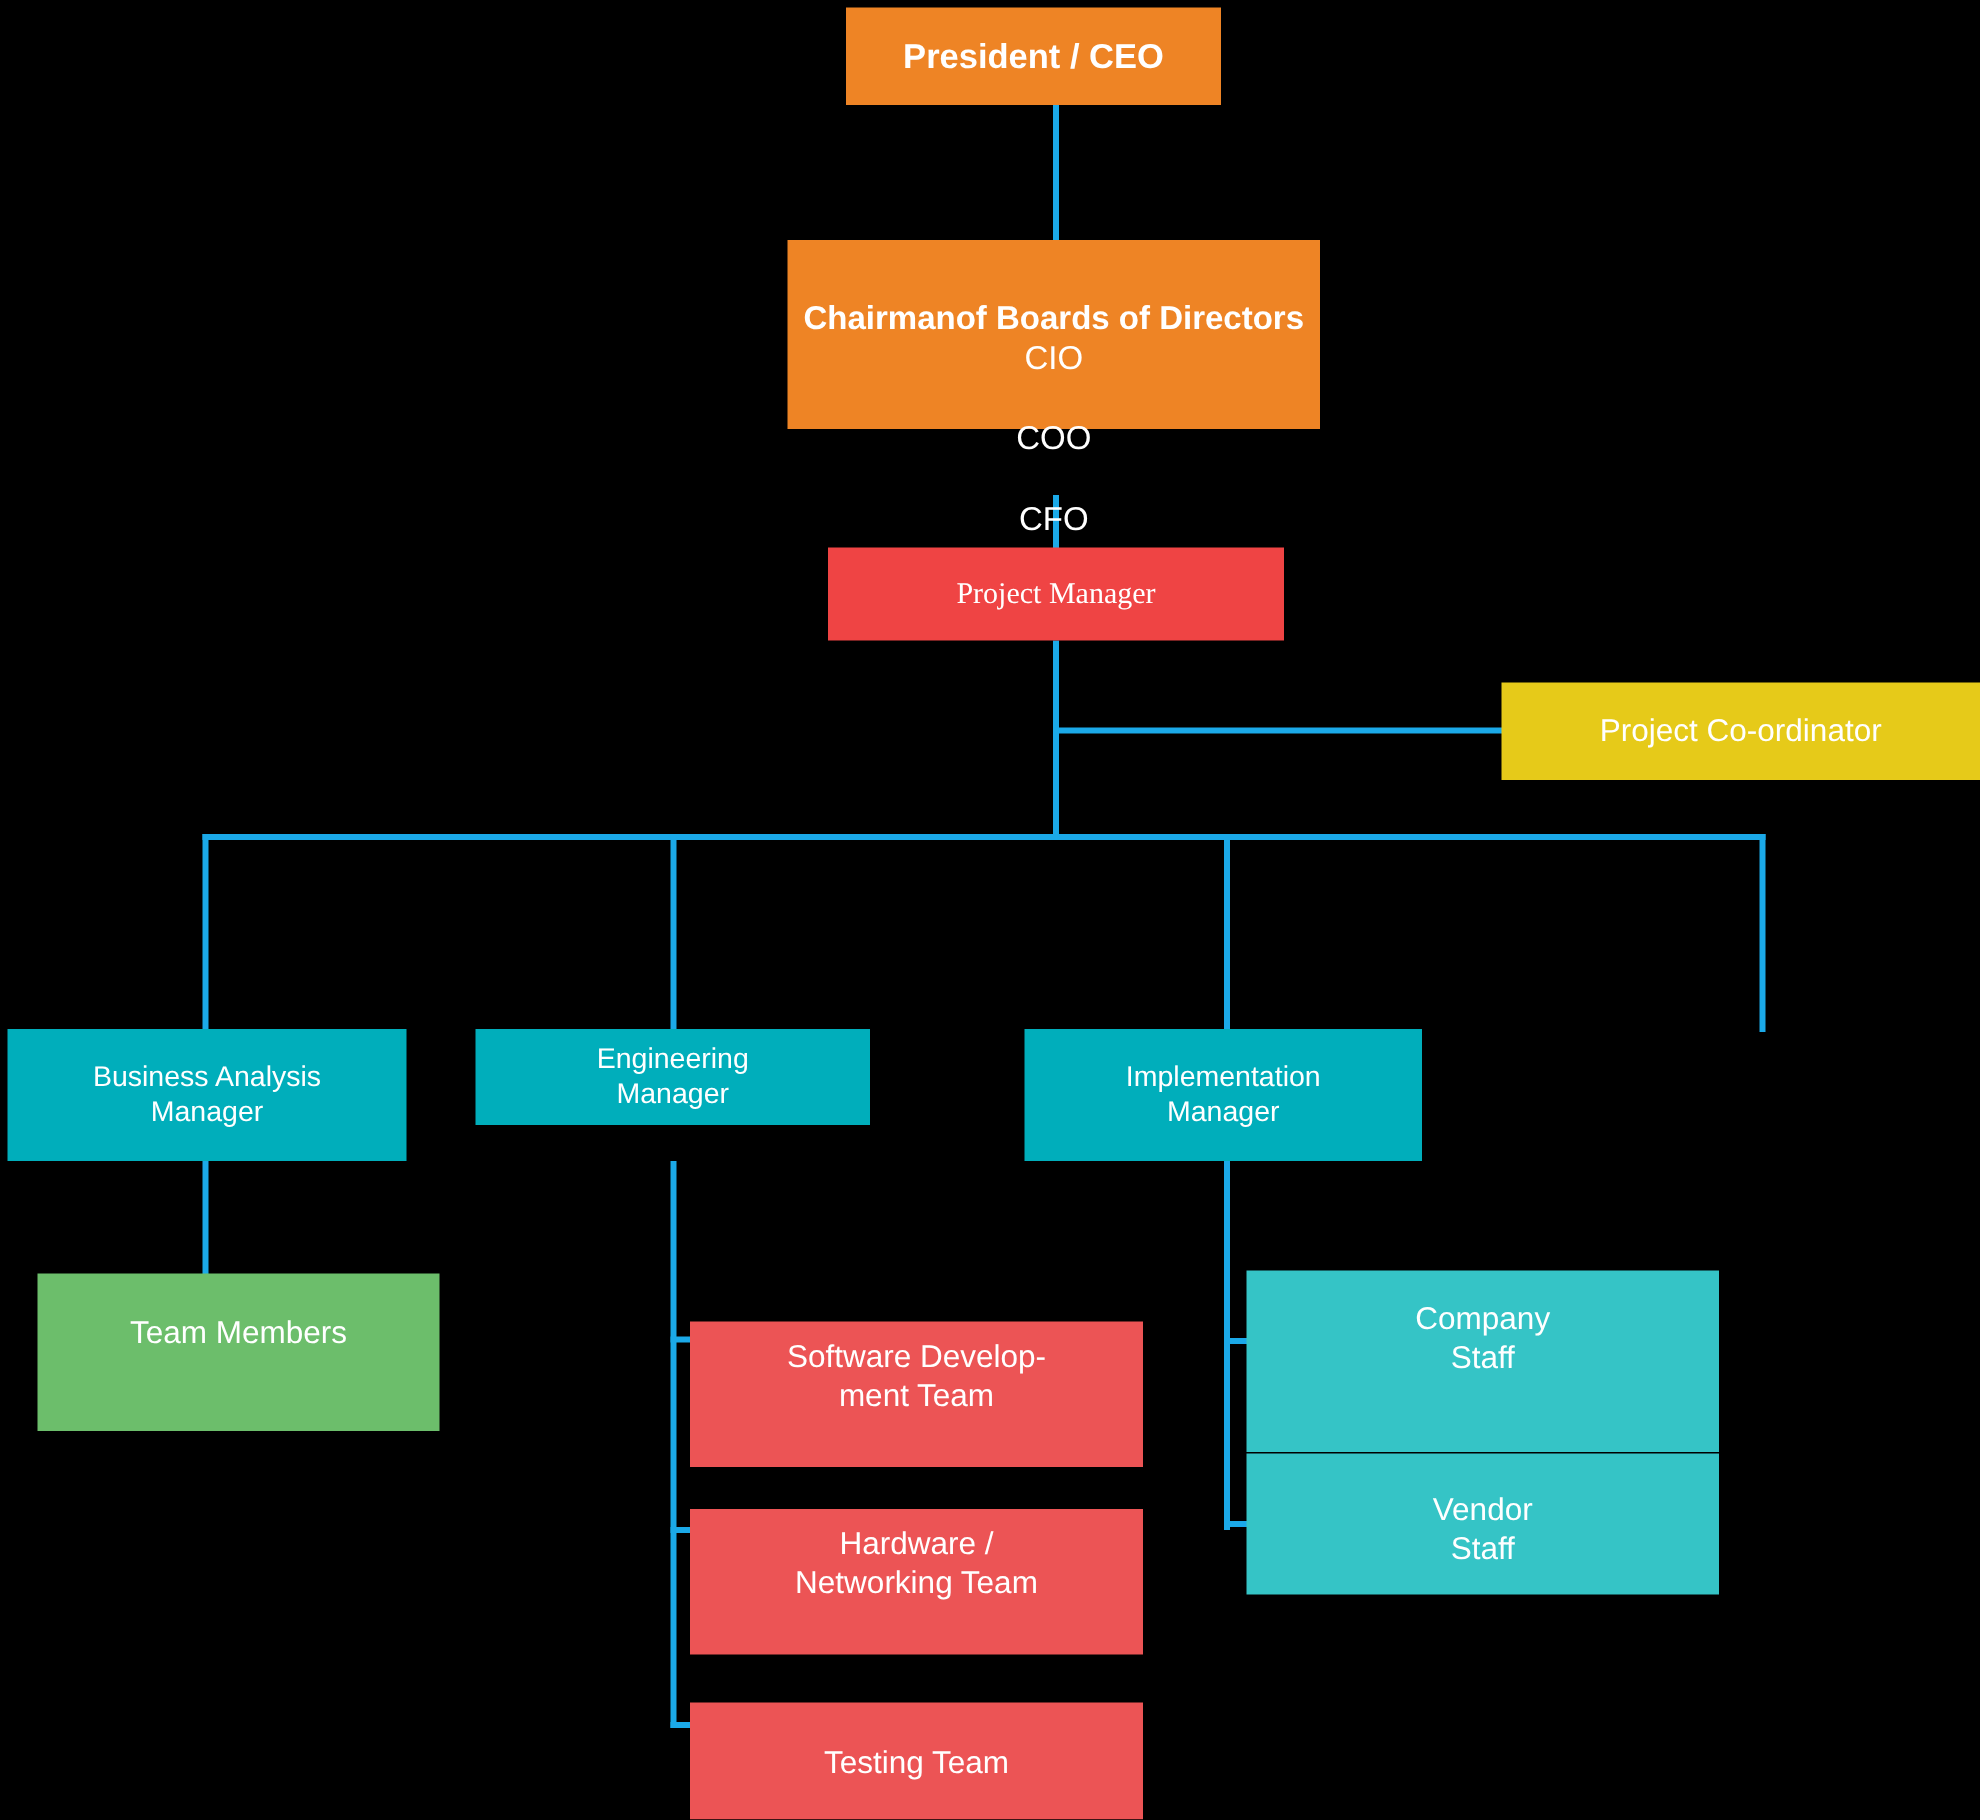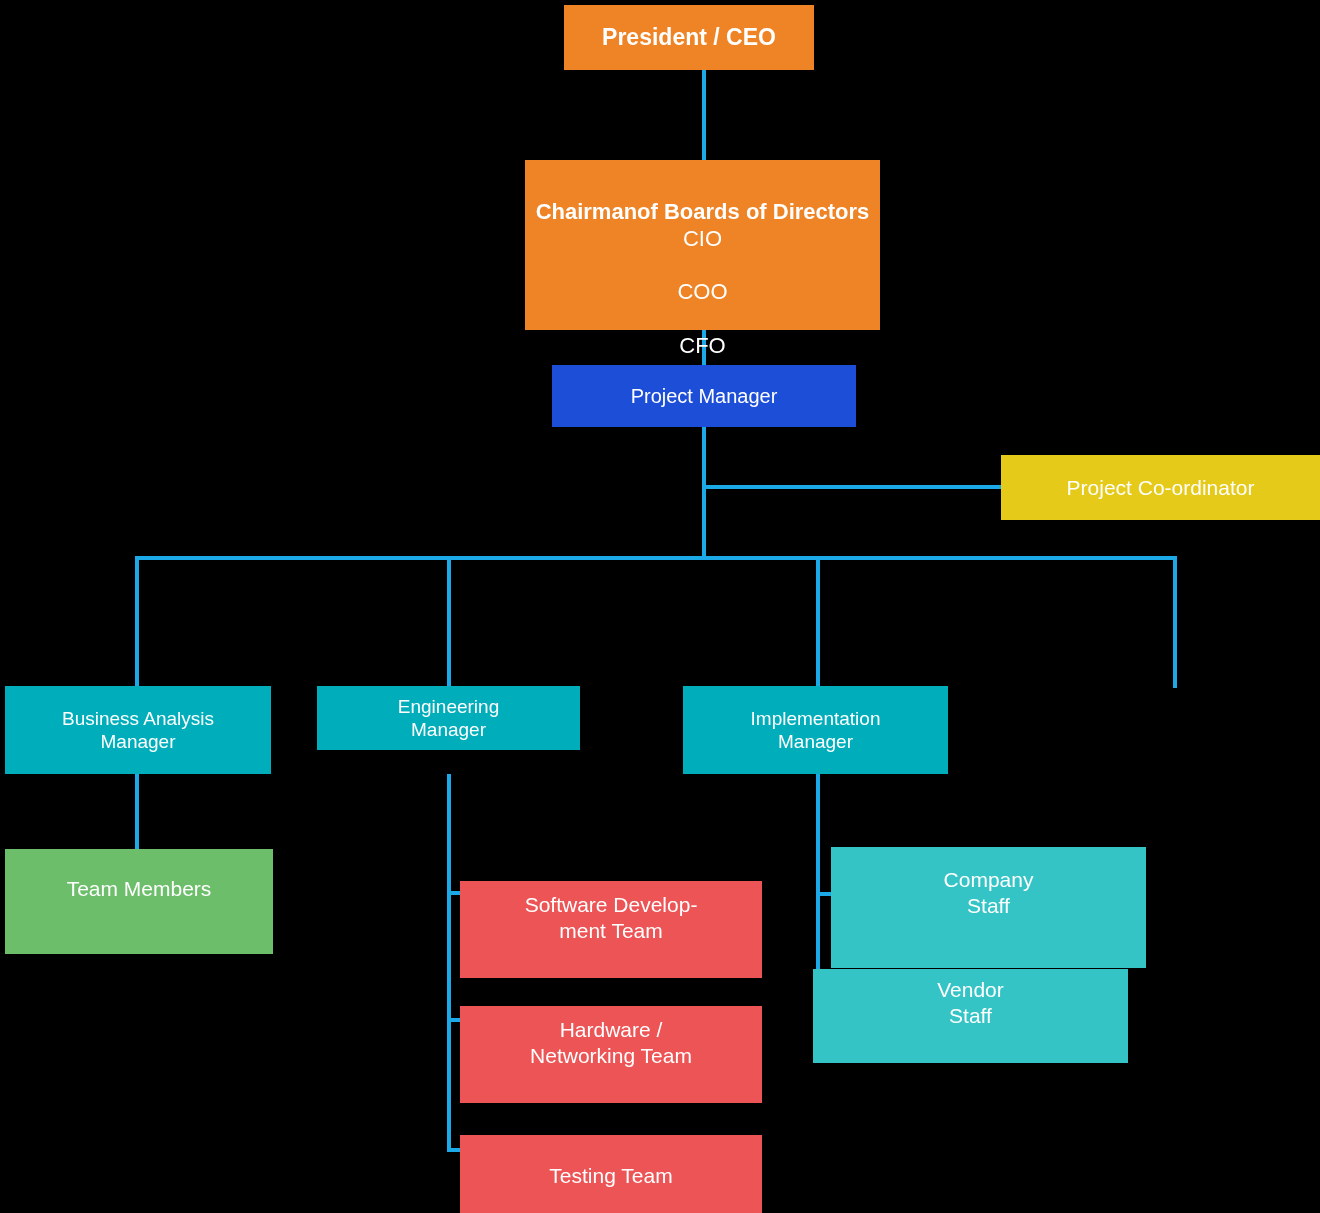--- a/index.html
+++ b/index.html
@@ -38,52 +38,52 @@
     width: 100%;
   }
   .conn {
     position: absolute;
     background: #1BA9E8;
     z-index: 1;
   }
 
   
   .c-orange  { background: #EE8425; }
-  .c-yellow  { background: #1d4ed8; }
+  .c-yellow  { background: #ef4444; font-family: Liberation Serif, serif; }
   .c-gold    { background: #E6CA19; }
   .c-teal    { background: #00AEBB; }
   .c-teal-lt { background: #35C4C6; }
   .c-red     { background: #EC5455; margin-top: 36px; }
   .c-green   { background: #6CBE6B; }
 
   
   .t-ceo      { font-size: 23px; font-weight: bold; }
   .t-chair    { font-size: 22px; }
   .t-chair b  { font-weight: bold; }
   .t-pm       { font-size: 20px; }
   .t-coord    { font-size: 21px; }
   .t-mgr      { font-size: 19px; }
   .t-sub      { font-size: 21px; }
-  .t-team     { font-size: 21px; }
+  .t-team     { font-size: 21px; margin-left: 20px; }
 
   
   #n-ceo     { left: 564px;  top: 5px;    width: 250px; height: 65px;  }
-  #n-chair   { left: 525px;  top: 160px;  width: 355px; height: 170px; padding-top: 12px; }
+  #n-chair   { left: 525px;  top: 160px;  width: 355px; height: 126px; padding-top: 12px; }
   #n-pm      { left: 552px;  top: 365px;  width: 304px; height: 62px;  }
   #n-coord   { left: 1001px; top: 455px;  width: 319px; height: 65px;  }
   #n-ba      { left: 5px;    top: 686px;  width: 266px; height: 88px;  }
   #n-eng     { left: 317px;  top: 686px;  width: 263px; height: 64px;  }
   #n-impl    { left: 683px;  top: 686px;  width: 265px; height: 88px;  }
   #n-train   { left: 1042px; top: 686px;  width: 263px; height: 88px;  }
   #n-members { left: 5px;    top: 849px;  width: 268px; height: 105px; padding-top: 27px; }
   #n-sdt     { left: 460px;  top: 845px;  width: 302px; height: 97px;  padding-top: 11px; }
   #n-hw      { left: 460px;  top: 970px;  width: 302px; height: 97px;  padding-top: 11px; }
   #n-test    { left: 460px;  top: 1099px; width: 302px; height: 114px; padding-top: 28px; }
   #n-company { left: 831px;  top: 847px;  width: 315px; height: 121px;  padding-top: 20px; }
-  #n-vendor  { left: 813px;  top: 969px;  width: 315px; height: 94px;  padding-top: 8px; }
+  #n-vendor  { left: 831px;  top: 969px;  width: 315px; height: 94px;  padding-top: 8px; align-items: center; }
 </style>
 </head>
 <body>
 
 <div id="chart">
 
   <div class="conn" style="left:702px; top:70px; width:4px; height:92px;"></div>
 
   <div class="conn" style="left:702px; top:330px; width:4px; height:37px;"></div>
 

